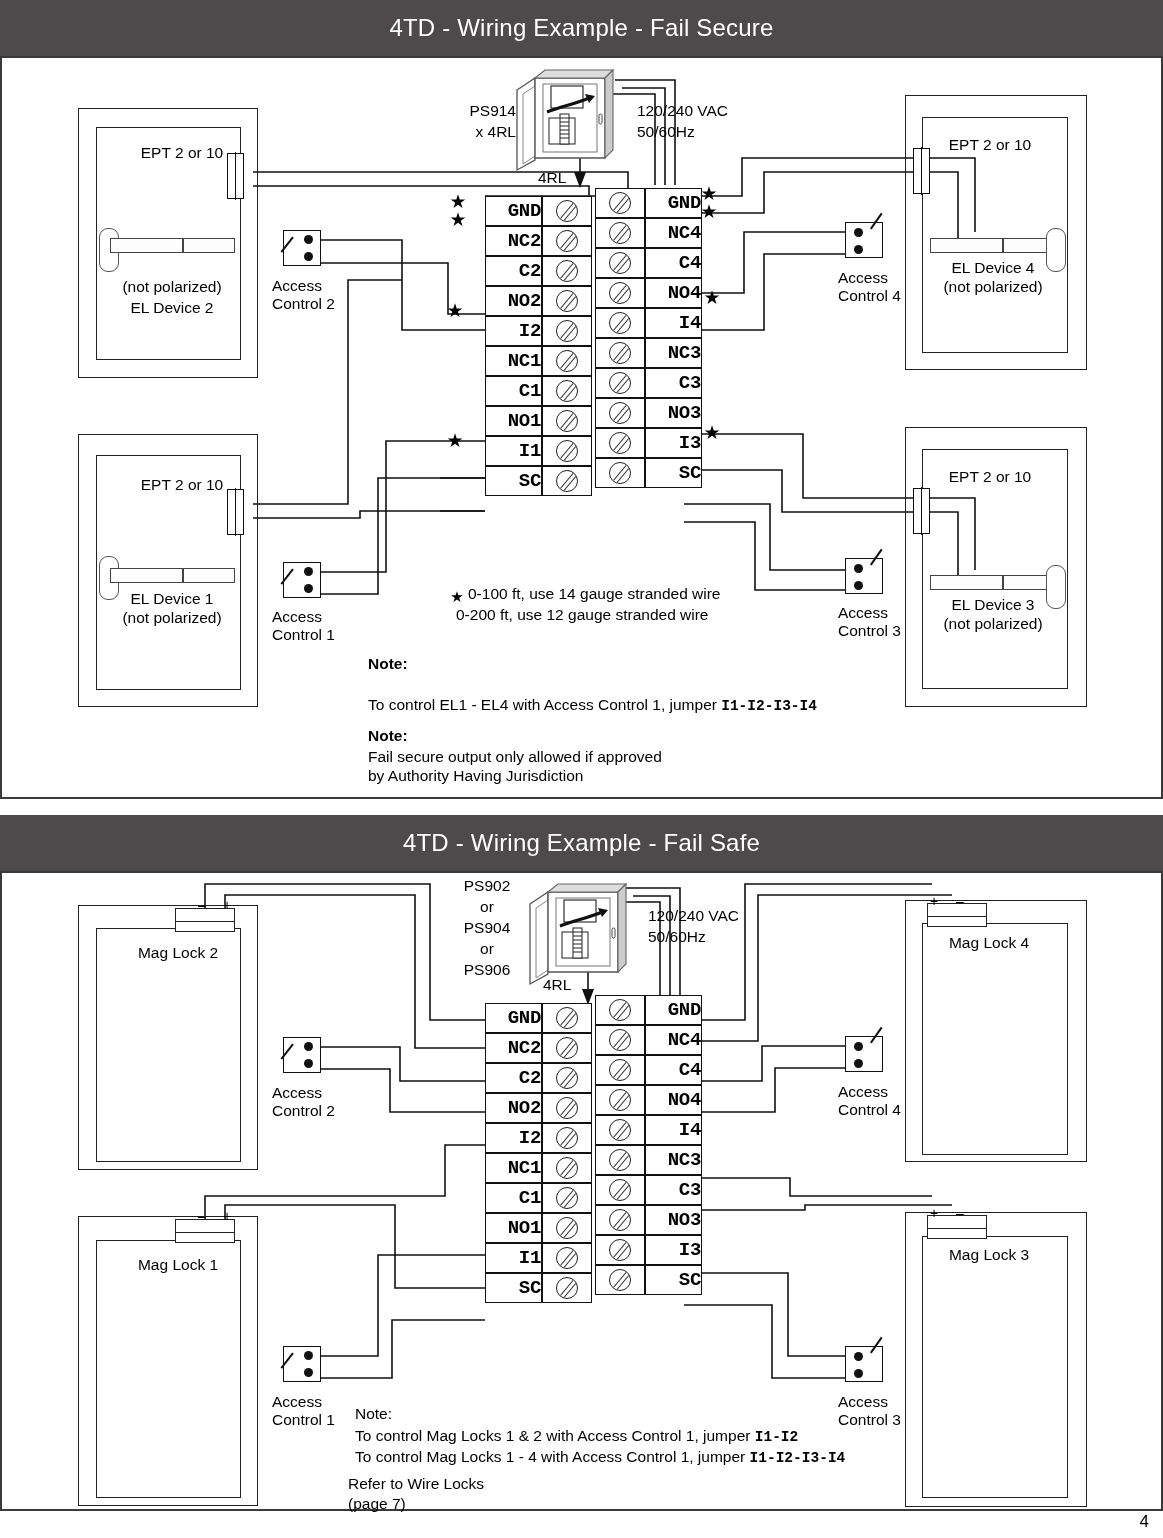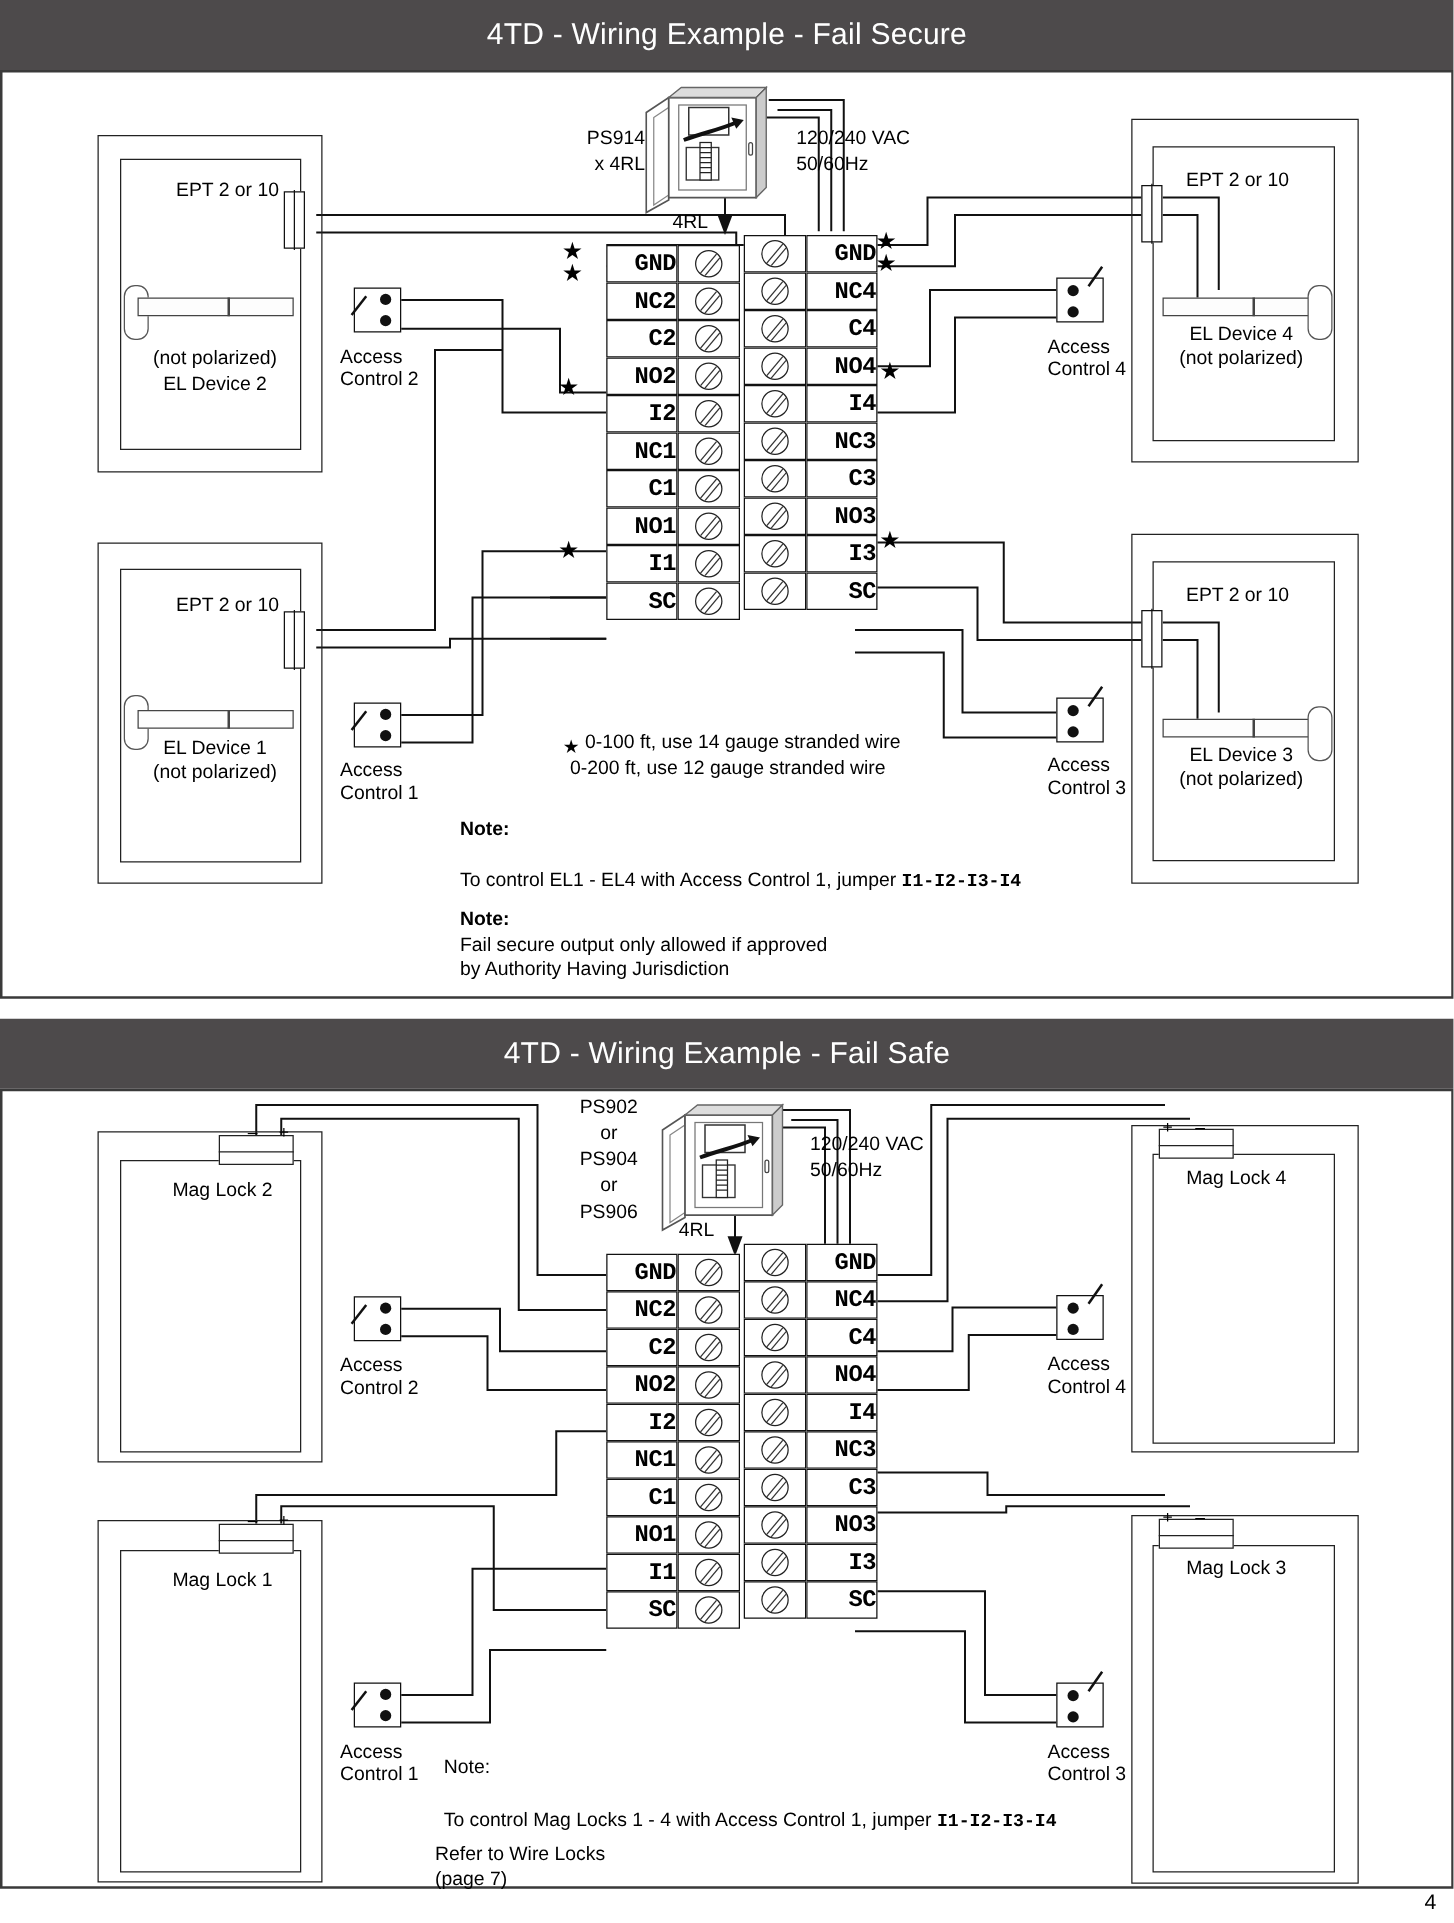--- a/index.html
+++ b/index.html
@@ -699,18 +699,19 @@
       <div class="tb-screwcol" style="top: 240px; height: 30px; width: 50px; left: 0px;">
         <div class="screw" style="left: 13px; top: 3px;"></div>
       </div>
       <div class="tb-cell" style="top: 270px; width: 57px; left: 50px;">SC</div>
       <div class="tb-screwcol" style="top: 270px; height: 30px; width: 50px; left: 0px;">
         <div class="screw" style="left: 13px; top: 3px;"></div>
       </div>
     </div>
 
   <div class="lbl" style="left:355px; top:1404px;">Note:</div>
+  <div class="lbl" style="left:355px; top:1426px;"><span>To control Mag Locks 1 &amp; 2 with Access Control 1, jumper </span><span class="mono">I1-I2</span></div>
   <div class="lbl" style="left:355px; top:1447px;"><span>To control Mag Locks 1 - 4 with Access Control 1, jumper </span><span class="mono">I1-I2-I3-I4</span></div>
   <div class="lbl" style="left:348px; top:1474px;">Refer to Wire Locks</div>
   <div class="lbl" style="left:348px; top:1494px;">(page 7)</div>
 
   <div id="page-number">4</div>
 </div>
 
 </body></html>

